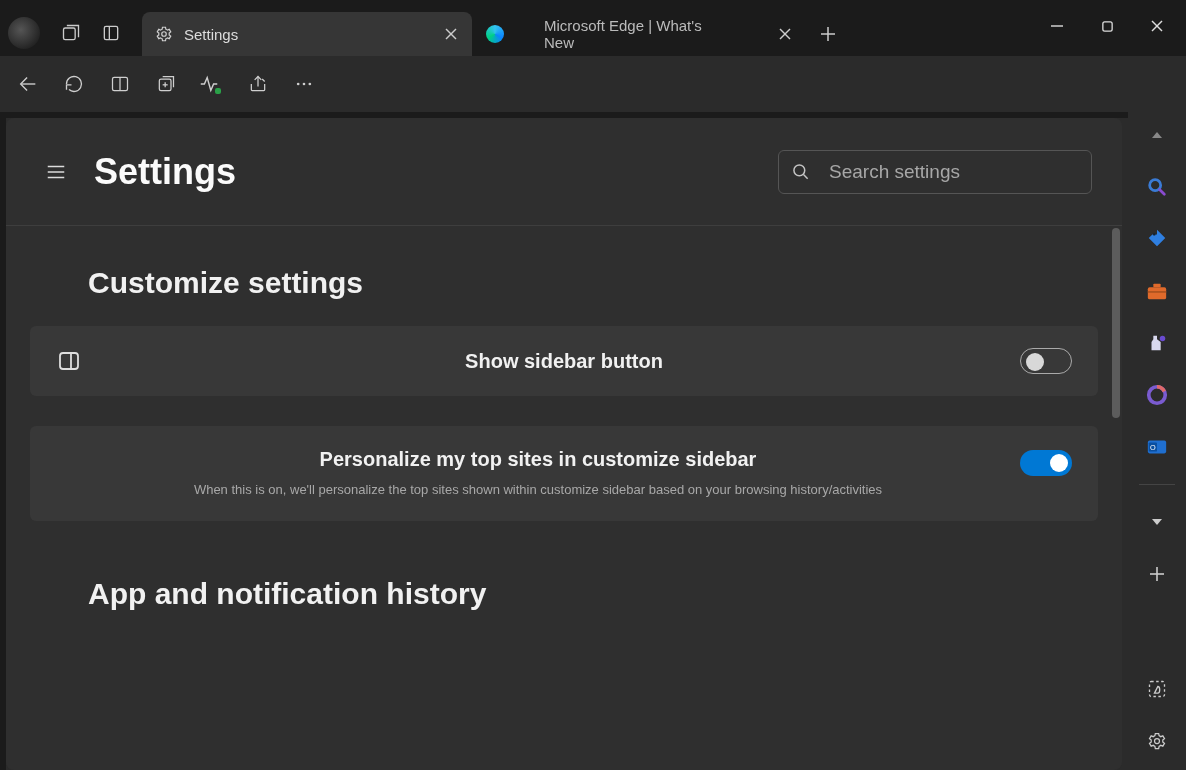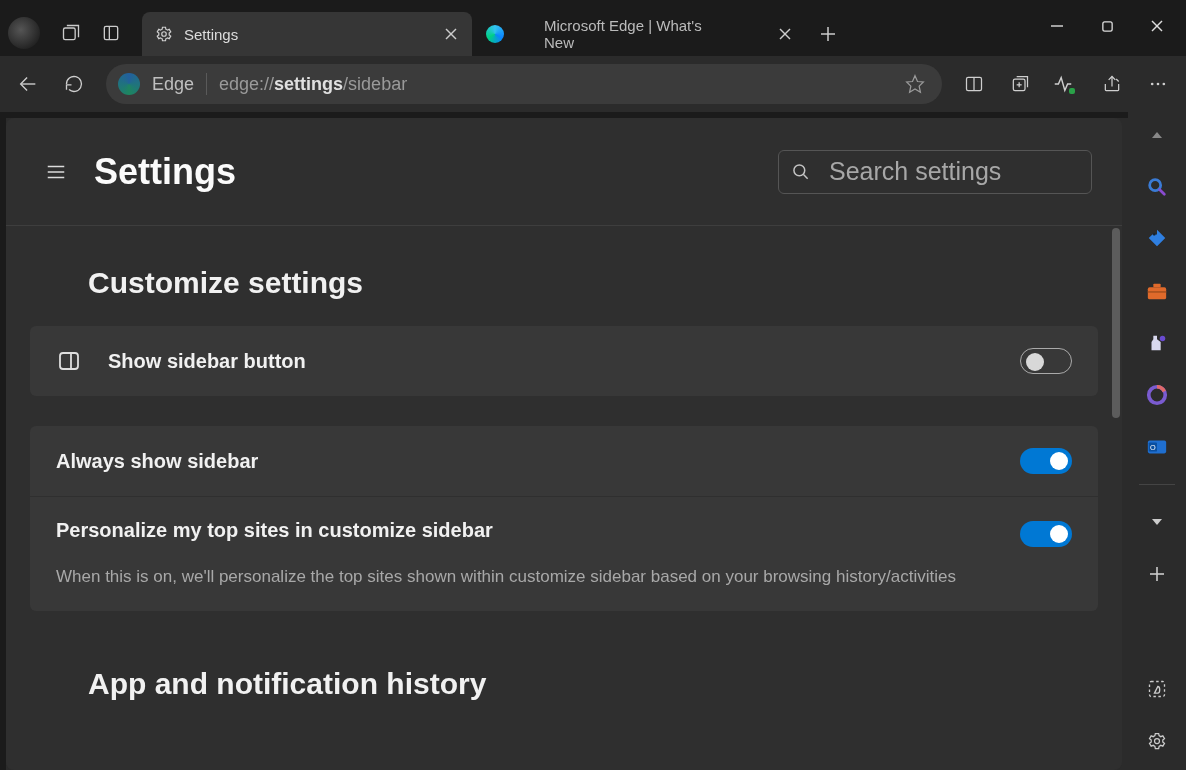--- a/index.html
+++ b/index.html
@@ -135,47 +135,48 @@
     width:314px; height:44px;
     border:1px solid #555;
     border-radius:6px;
     background:#2f2f2f;
     display:flex; align-items:center;
     padding:0 12px;
   }
   .search-settings .sicon { color:#c4c4c4; margin-right:16px; }
   .search-settings input {
     flex:1; background:transparent; border:none; outline:none;
-    color:#d8d8d8; font-size:25px;
+    color:#d8d8d8; font-size:19px;
   }
   .search-settings input::placeholder { color:#a7a7a7; }
 
   .settings-body {
     flex:1; overflow:auto;
     padding:40px 24px 40px 24px;
     position:relative;
   }
   .sec-title {
     font-size:30px; font-weight:600; color:#f1f1f1;
     margin:0 0 26px 58px;
   }
   .card {
     background:#383838;
     border-radius:6px;
     margin:0 0 30px 0;
+    text-align:center;
   }
   .row {
     display:flex; align-items:center;
     padding:22px 26px;
     border-bottom:1px solid #2f2f2f;
   }
   .row:last-child { border-bottom:none; }
   .row .row-ico { width:26px;margin-right:26px;color:#dedede;display:flex;align-items:center;justify-content:center;}
   .row .row-label { font-size:20px; font-weight:600; color:#f1f1f1; flex:1; }
-  .row .row-sub { font-size:17px; color:#a8a8a8; margin-top:24px; line-height:1.35; }
+  .row .row-sub { font-size:13px; color:#a8a8a8; margin-top:10px; line-height:1.35; }
   .row-col { flex:1; display:flex; flex-direction:column; }
 
   .toggle {
     width:52px; height:26px; border-radius:14px;
     position:relative; flex-shrink:0;
   }
   .toggle .knob {
     width:18px;height:18px;border-radius:50%;
     background:#fff; position:absolute; top:4px;
   }
@@ -294,33 +295,20 @@
         <polyline points="11 5 4 12 11 19"></polyline>
       </svg>
   </div>
   <div class="tool-btn">
     <svg width="20" height="20" viewBox="0 0 24 24" fill="none" stroke="currentColor" stroke-width="1.6">
         <path d="M3 12a9 9 0 1 1 3 6.7"></path>
         <polyline points="3 19 3 13 9 13"></polyline>
       </svg>
   </div>
 
-  <div class="addressbar">
-    <span class="edge-logo"></span>
-    <span class="edge-label">Edge</span>
-    <span class="sep"></span>
-    <span class="url">
-      <span>edge://</span><b>settings</b><span>/sidebar</span>
-    </span>
-    <span class="star">
-      <svg width="20" height="20" viewBox="0 0 24 24" fill="none" stroke="currentColor" stroke-width="1.5">
-          <polygon points="12 2 15 9 22 9.5 17 14.5 18.5 22 12 18 5.5 22 7 14.5 2 9.5 9 9 12 2"></polygon>
-        </svg>
-    </span>
-  </div>
 
   <div class="tool-btn">
     <svg width="20" height="20" viewBox="0 0 24 24" fill="none" stroke="currentColor" stroke-width="1.5">
         <rect x="3" y="4" width="18" height="16" rx="2"></rect>
         <line x1="12" y1="4" x2="12" y2="20"></line>
       </svg>
   </div>
   <div class="tool-btn">
     <svg width="20" height="20" viewBox="0 0 24 24" fill="none" stroke="currentColor" stroke-width="1.5">
         <rect x="4" y="6" width="14" height="14" rx="2"></rect>
@@ -390,26 +378,20 @@
                 </svg>
             </span>
             <span class="row-label">Show sidebar button</span>
             <div class="toggle off">
                 <div class="knob"></div>
               </div>
           </div>
         </div>
 
         <div class="card">
-          <div class="row">
-            <span class="row-label">Always show sidebar</span>
-            <div class="toggle on">
-                <div class="knob"></div>
-              </div>
-          </div>
           <div class="row" style="align-items:flex-start;">
             <div class="row-col">
               <span class="row-label">Personalize my top sites in customize sidebar</span>
               <span class="row-sub">When this is on, we'll personalize the top sites shown within customize sidebar based on your browsing history/activities</span>
             </div>
             <div class="toggle on" style="margin-top:2px;">
                 <div class="knob"></div>
               </div>
           </div>
         </div>

